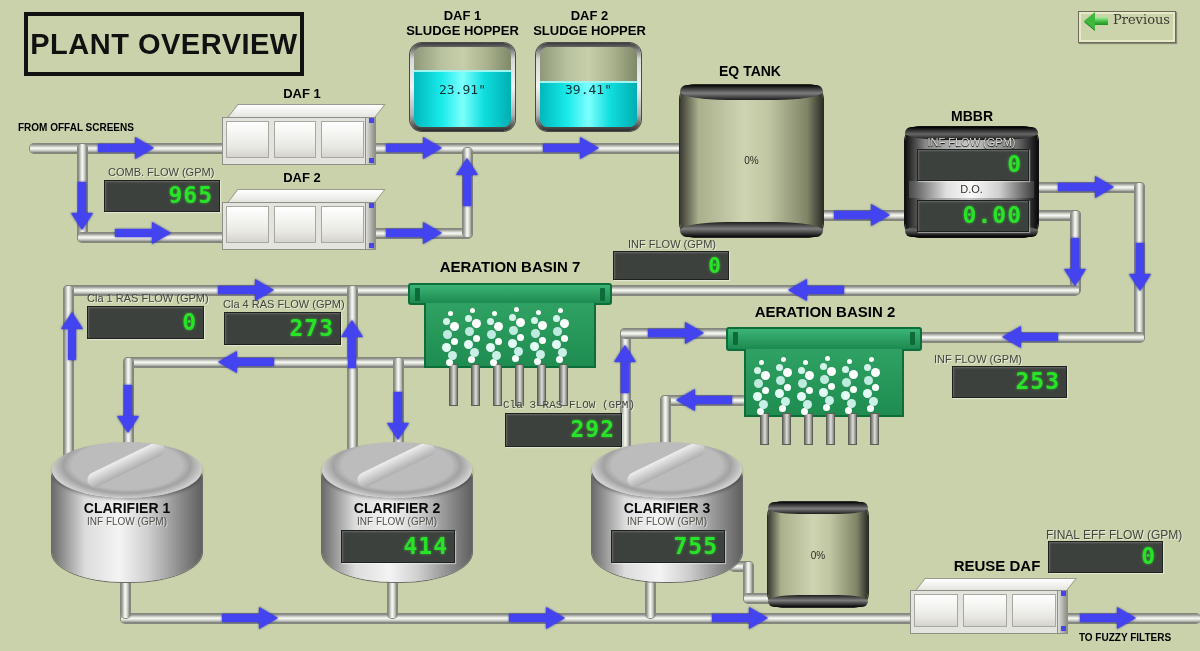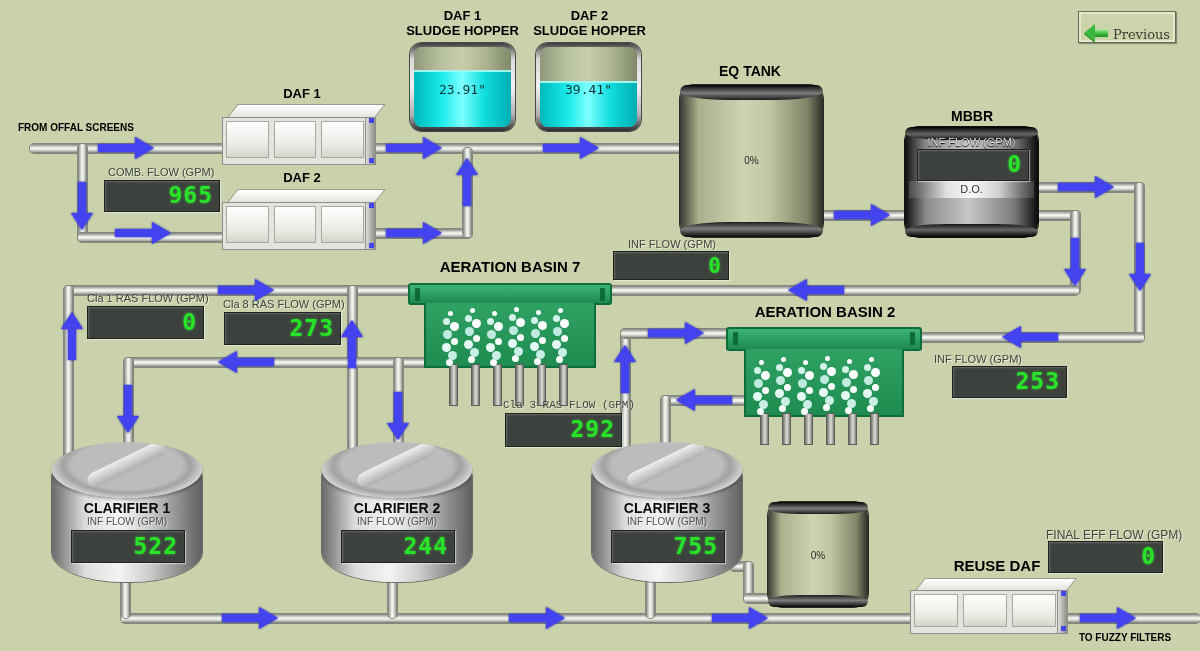--- a/index.html
+++ b/index.html
@@ -4,21 +4,21 @@
 <style>
   html,body{margin:0;padding:0;background:#888;}
   #plant{position:relative;width:1200px;height:651px;background:var(--background,#c9d2aa);
          overflow:hidden;font-family:"Liberation Sans",sans-serif;}
   
   .title-box{position:absolute;left:24px;top:12px;width:272px;height:56px;border:4px solid #111;
              display:flex;align-items:center;justify-content:center;
              font:bold 29px "Liberation Sans",sans-serif;color:#111;letter-spacing:.5px;z-index:7;}
   .prev-btn{position:absolute;left:1078px;top:11px;width:86px;height:30px;background:#ccd4ab;
             border:1px solid #6b6b58;box-shadow:inset 0 0 0 2px #e6eac8,1px 1px 1px #8a8a78;
-            display:flex;align-items:flex-end;gap:5px;padding:0 5px;cursor:pointer;z-index:7;}
+            display:flex;align-items:flex-start;gap:5px;padding:0 5px;cursor:pointer;z-index:7;}
   .prev-arrow{position:relative;width:24px;height:18px;}
   .prev-arrow::before{content:"";position:absolute;left:10px;top:5px;width:14px;height:8px;
             background:linear-gradient(180deg,#aef09a,#3db83d 60%,#1e8f1e);}
   .prev-arrow::after{content:"";position:absolute;left:0;top:0;
             border-top:9px solid transparent;border-bottom:9px solid transparent;
             border-right:11px solid #3db83d;filter:drop-shadow(0 1px 0 #1e7a1e);}
   .prev-txt{font:13px "DejaVu Serif",serif;color:#3a3a32;}
   
   .lbl{position:absolute;font:bold 13px "Liberation Sans",sans-serif;color:#000;text-align:center;z-index:5;}
   .lbl.two{white-space:pre-line;line-height:15px;}
@@ -132,20 +132,21 @@
       font:bold 14px "Liberation Sans",sans-serif;color:#0a0a0a;z-index:3;}
   .clar .csub{position:absolute;left:0;right:0;top:74px;text-align:center;
       font:10px "Liberation Sans",sans-serif;color:#4e534a;text-shadow:1px 1px 0 rgba(255,255,255,.5);z-index:3;}
   .clar .display{left:19px;top:88px;width:112px;height:31px;}
 </style>
 </head>
 <body>
 
 <div id="plant">
 
+  <div class="title-box">PLANT OVERVIEW</div>
   <div class="prev-btn">
     <span class="prev-arrow"></span>
     <span class="prev-txt">Previous</span>
   </div>
 
   <div class="ph" style="left:30px;top:144px;width:196px;"></div>
   <div class="pv" style="left:78px;top:144px;height:97px;"></div>
   <div class="ph" style="left:78px;top:233px;width:148px;"></div>
   <div class="ph" style="left:372px;top:144px;width:314px;"></div>
   <div class="ph" style="left:372px;top:229px;width:100px;"></div>
@@ -268,20 +269,23 @@
   <div class="lbl" style="left:922px;top:108px;width:100px;font-size:14px;">MBBR</div>
   <div class="mbbr">
     <div class="shell"></div>
     <div class="cap-t"></div>
     <div class="cap-b"></div>
     <div class="mlabel">INF FLOW (GPM)</div>
     <div class="display" style="top:22px;">
       <span class="val">0</span>
     </div>
     <div class="band">D.O.</div>
+    <div class="display" style="top:73px;">
+      <span class="val">0.00</span>
+    </div>
   </div>
 
   <div class="lbl" style="left:408px;top:258px;width:204px;font-size:15px;">AERATION BASIN 7</div>
   <div class="basin" style="left:408px;top:283px;width:204px;height:140px;">
     <div class="rim" style="height:22px;"></div>
     <div class="tub" style="left:16px;top:20px;width:172px;height:65px;"></div>
     <div class="leg" style="left:41px;top:81px;height:40px;"></div>
     <div class="leg" style="left:63px;top:81px;height:40px;"></div>
     <div class="leg" style="left:85px;top:81px;height:40px;"></div>
     <div class="leg" style="left:107px;top:81px;height:40px;"></div>
@@ -310,53 +314,50 @@
     <div class="bub" style="left:77px;top:33px;"></div>
     <div class="bub" style="left:99px;top:29px;"></div>
     <div class="bub" style="left:121px;top:32px;"></div>
     <div class="bub" style="left:143px;top:30px;"></div>
   </div>
 
   <div class="disp-label" style="left:87px;top:292px;">Cla 1 RAS FLOW (GPM)</div>
   <div class="display" style="left:87px;top:306px;width:115px;height:31px;">
     <span class="val">0</span>
   </div>
-  <div class="disp-label" style="left:223px;top:298px;">Cla 8 RAS FLOW (GPM)</div>
+  <div class="disp-label" style="left:223px;top:298px;">Cla 4 RAS FLOW (GPM)</div>
   <div class="display" style="left:224px;top:312px;width:115px;height:31px;">
     <span class="val">273</span>
   </div>
   <div class="disp-label" style="left:503px;top:399px;font-family:Liberation Mono, monospace;">Cla 3 RAS FLOW (GPM)</div>
   <div class="display" style="left:505px;top:413px;width:115px;height:32px;">
     <span class="val">292</span>
   </div>
   <div class="disp-label" style="left:934px;top:353px;">INF FLOW (GPM)</div>
   <div class="display" style="left:952px;top:366px;width:113px;height:30px;">
     <span class="val">253</span>
   </div>
 
   <div class="clar" style="left:52px;top:442px;">
     <div class="cbody"></div>
     <div class="ctop">
       <div class="arm"></div>
     </div>
     <div class="cname">CLARIFIER 1</div>
     <div class="csub">INF FLOW (GPM)</div>
-    <div class="display">
-      <span class="val">522</span>
-    </div>
   </div>
   <div class="clar" style="left:322px;top:442px;">
     <div class="cbody"></div>
     <div class="ctop">
       <div class="arm"></div>
     </div>
     <div class="cname">CLARIFIER 2</div>
     <div class="csub">INF FLOW (GPM)</div>
     <div class="display">
-      <span class="val">244</span>
+      <span class="val">414</span>
     </div>
   </div>
   <div class="clar" style="left:592px;top:442px;">
     <div class="cbody"></div>
     <div class="ctop">
       <div class="arm"></div>
     </div>
     <div class="cname">CLARIFIER 3</div>
     <div class="csub">INF FLOW (GPM)</div>
     <div class="display">

